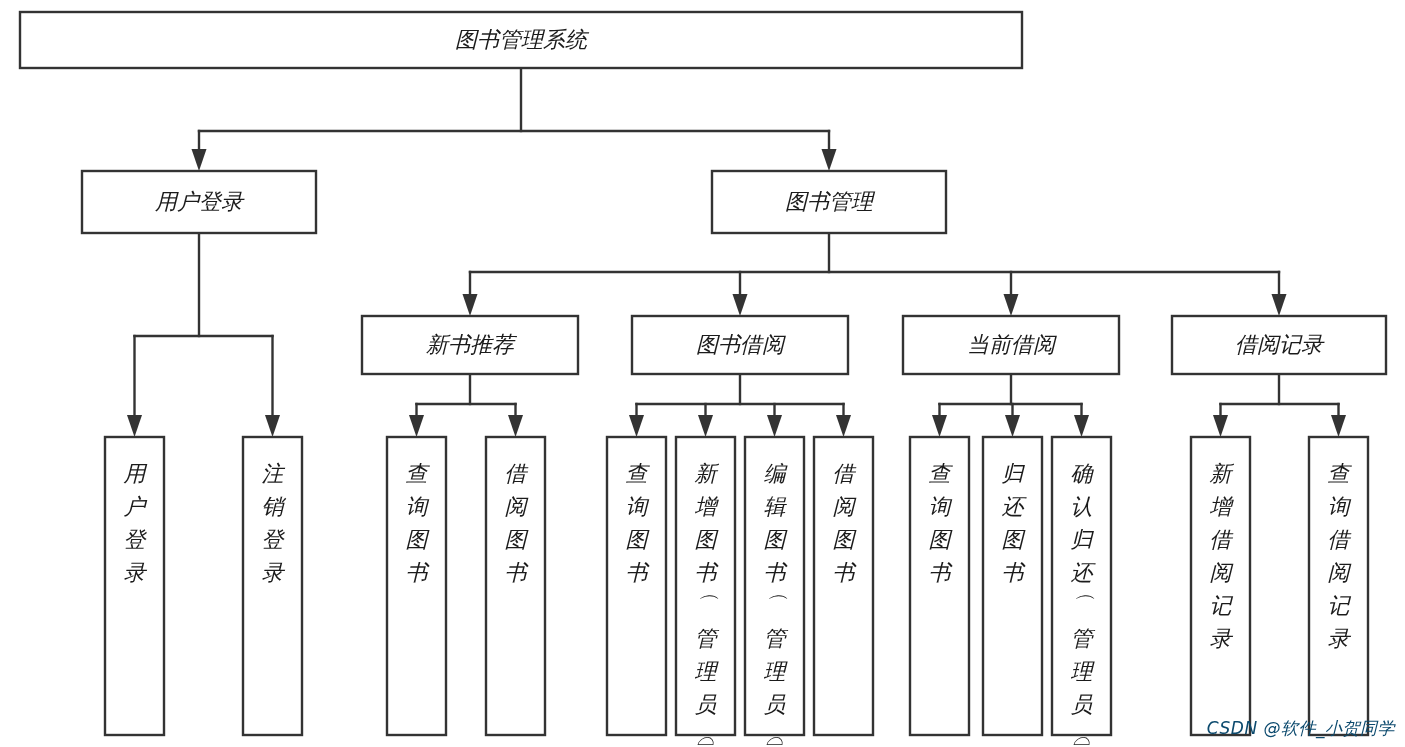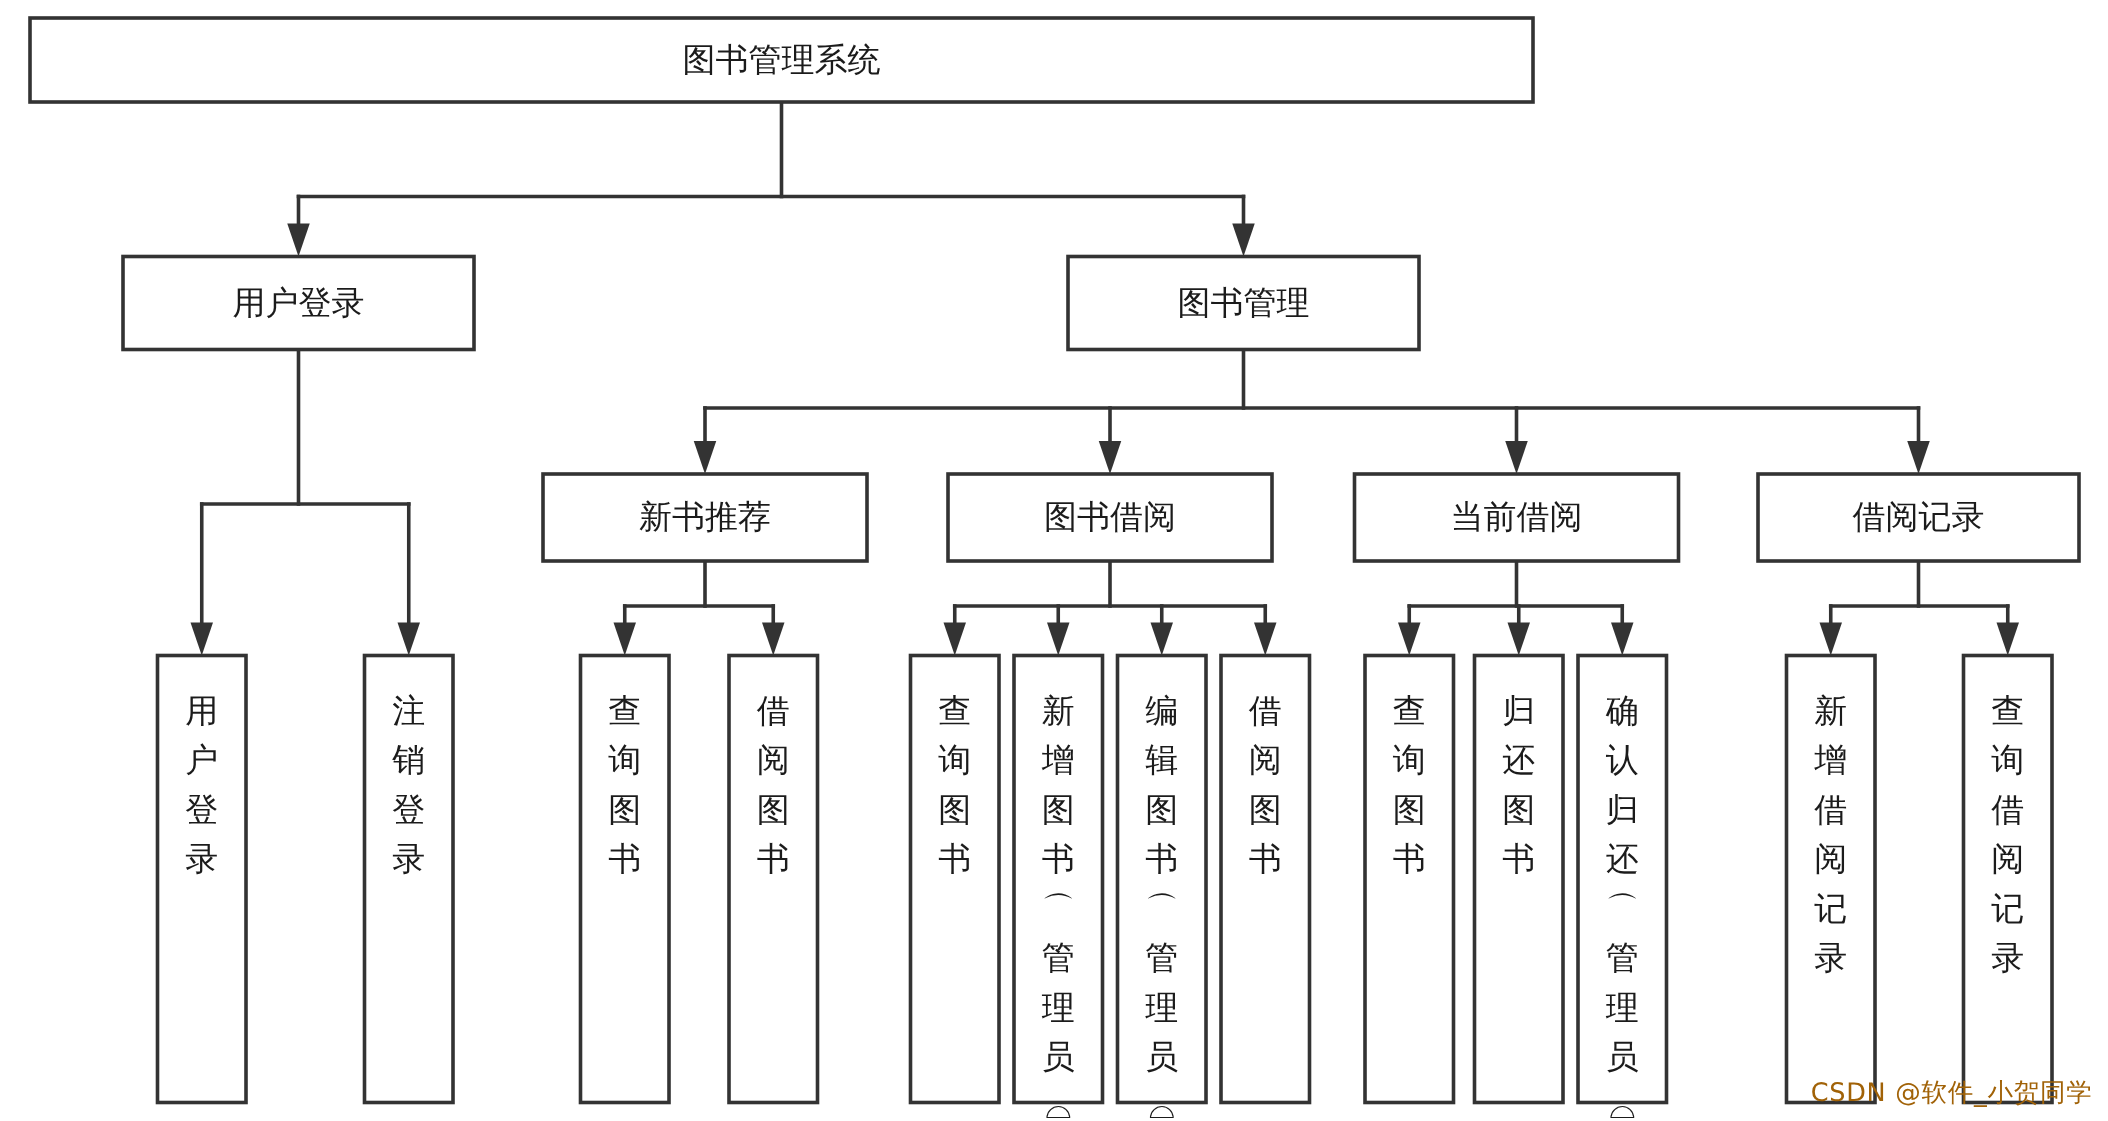--- a/index.html
+++ b/index.html
@@ -13,20 +13,21 @@
     font-family: "DejaVu Sans", "Liberation Sans", sans-serif;
     position: relative;
     overflow: hidden;
   }
   #chart-root {
     position: absolute;
     left: 0;
     top: 0;
     width: 1405px;
     height: 747px;
+    font-style: italic;
   }
   .node-box {
     fill: #ffffff;
     stroke: #333333;
     stroke-width: 2.4;
   }
   .node-label {
     font-family: "DejaVu Sans", "Liberation Sans", sans-serif;
     fill: #1b1b1b;
     font-size: 22px;
@@ -47,21 +48,21 @@
   }
   .edge-arrow {
     fill: #333333;
   }
   .watermark {
     position: absolute;
     right: 10px;
     bottom: 7px;
     font-family: "DejaVu Sans", "Liberation Sans", sans-serif;
     font-size: 17px;
-    color: #a16207;
+    color: #0c4a6e;
     white-space: nowrap;
     letter-spacing: 0.5px;
   }
 </style>
 </head>
 <body>
 
 <div id="chart-root">
   <svg id="chart-svg" width="1405" height="747" viewBox="0 0 1405 747" xmlns="http://www.w3.org/2000/svg">
     <g id="edges-layer">

